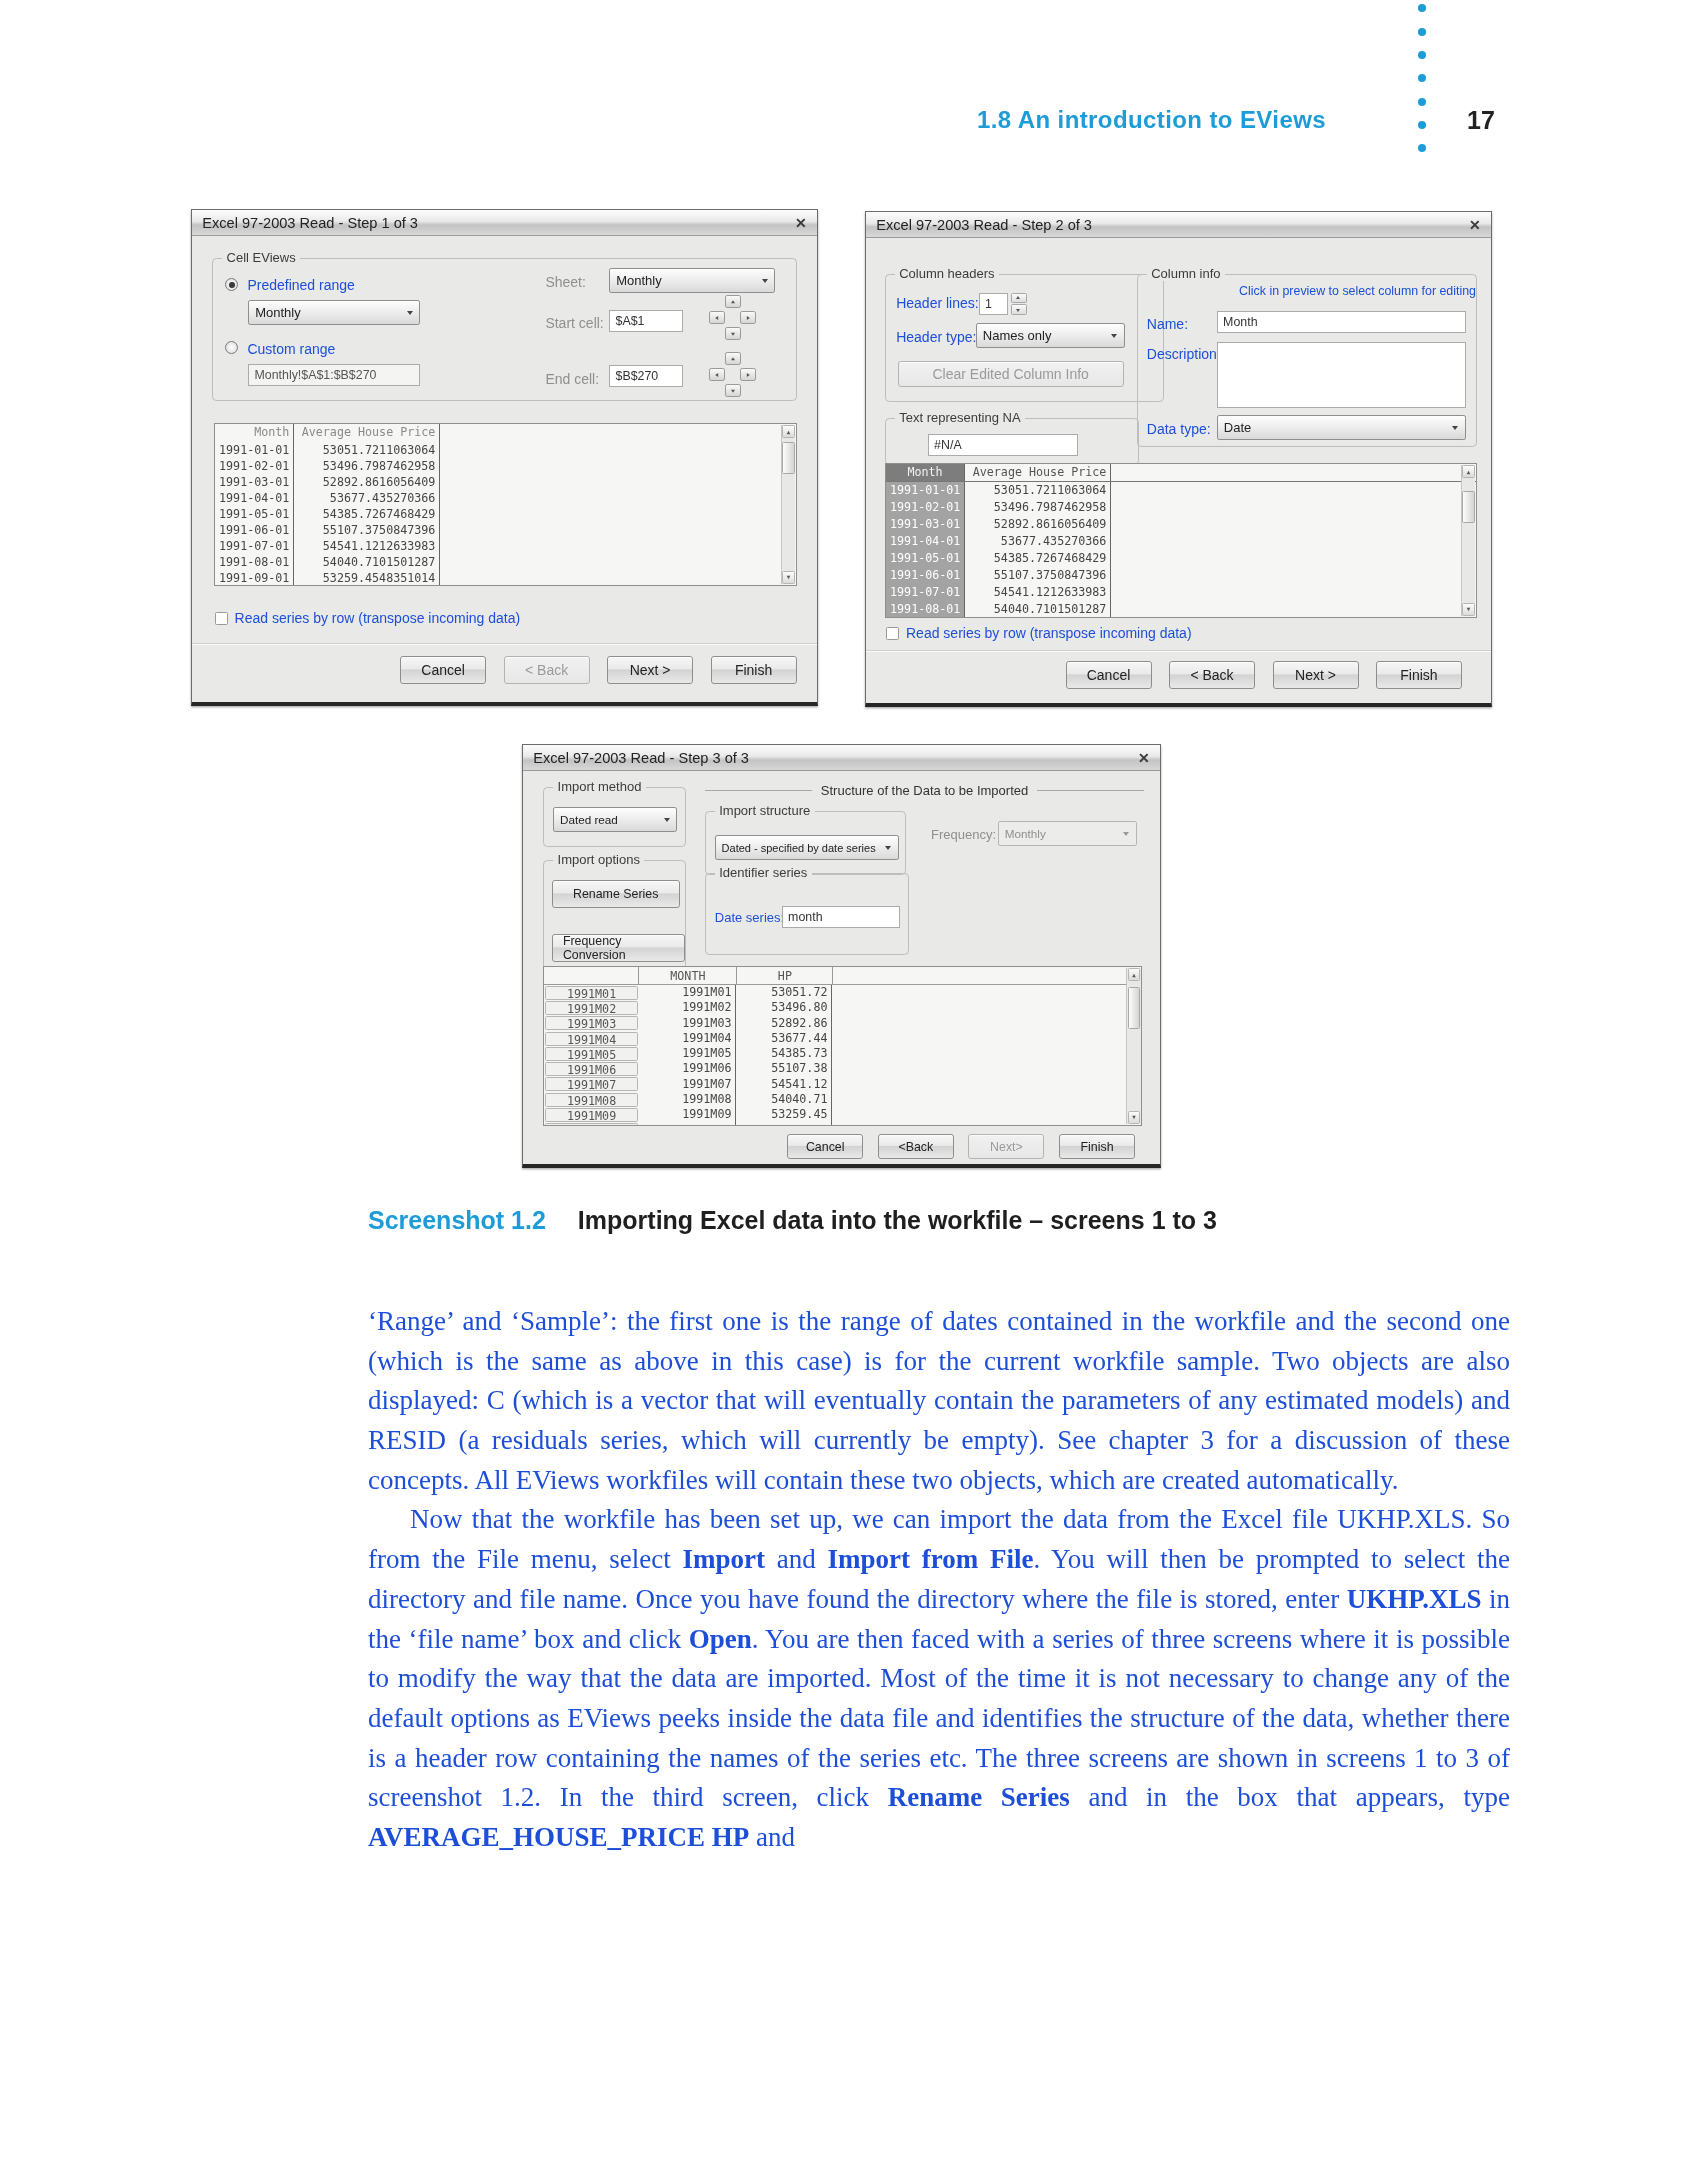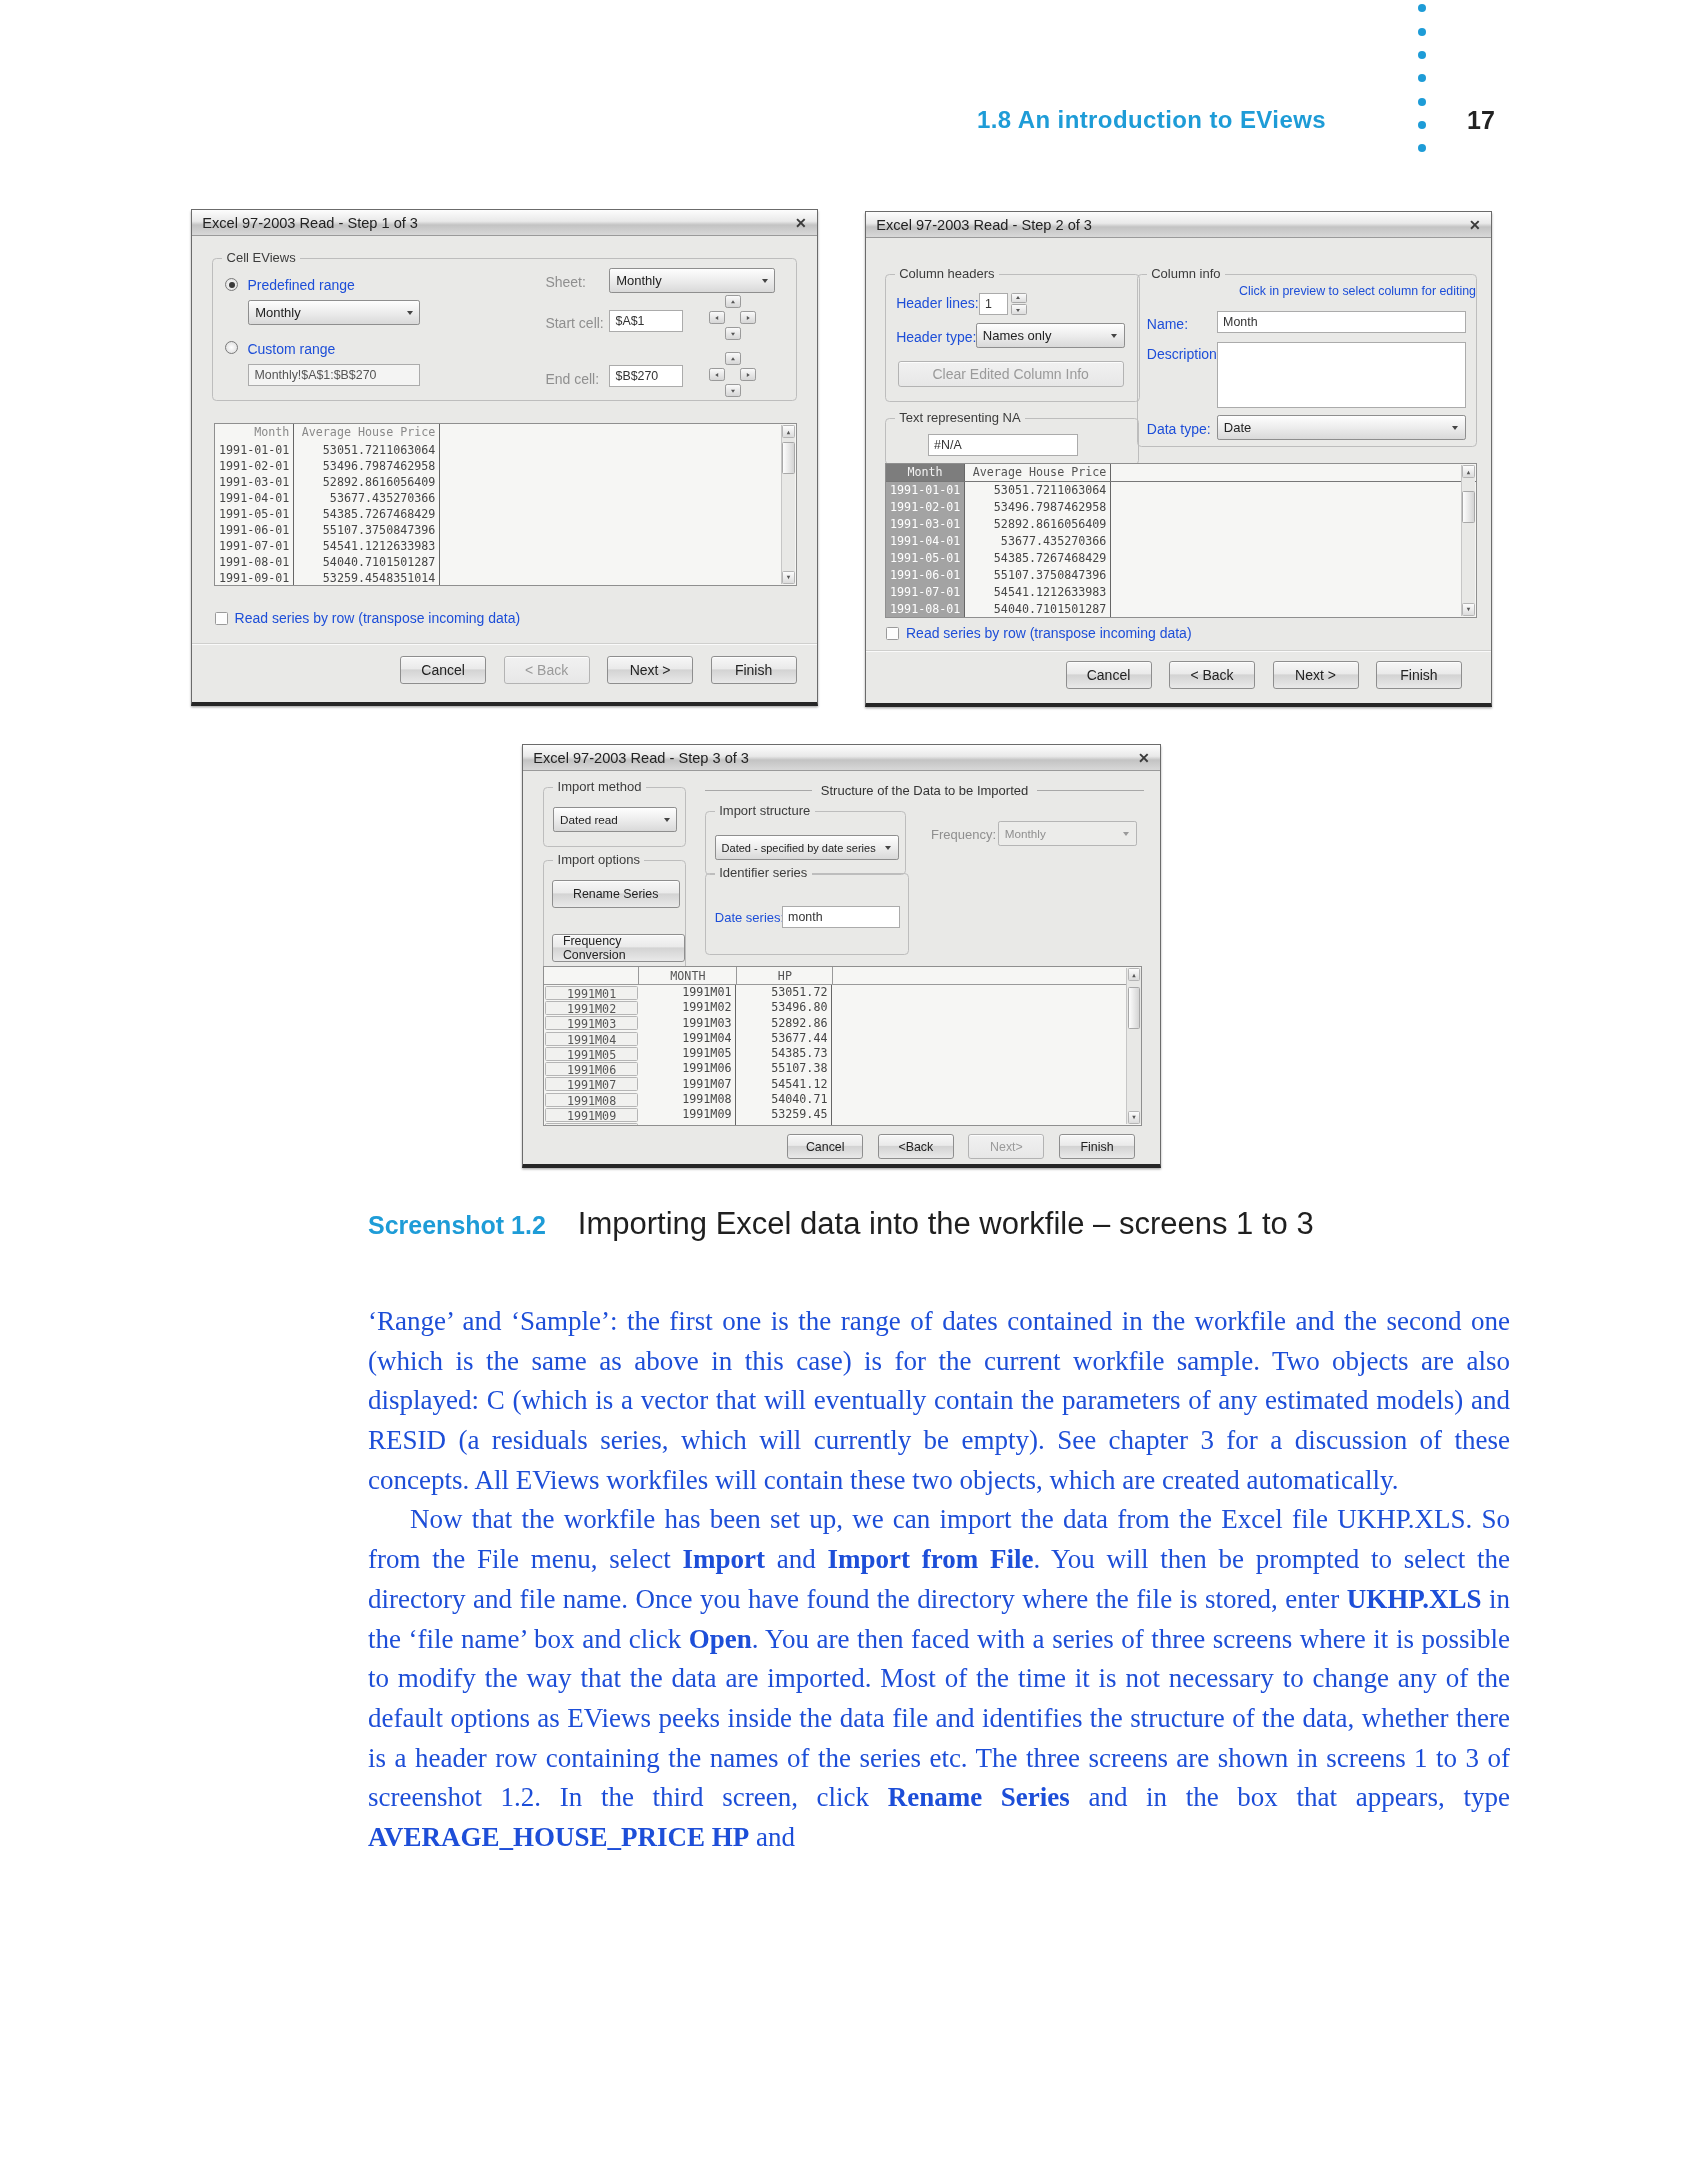--- a/index.html
+++ b/index.html
@@ -92,21 +92,21 @@
   .btn.wide { min-width:226px; height:26px; }
   .btn.opt { min-width:128px; height:28px; font-size:12.4px; }
   .btn.small { min-width:76px; height:25px; font-size:12.4px; }
 
   .structhead { position:absolute; display:flex; align-items:center; gap:8.8px; font-size:13px; color:#333; white-space:nowrap; }
   .structhead::before, .structhead::after { content:''; flex:1; height:0.7px; background:#a8a8a8; }
 
   
   .caption { position:absolute; left:368px; top:1206px; width:1167px; }
   .cap-label { color:#1e9cd7; font-weight:bold; font-size:25px; margin-right:32px; }
-  .cap-text { font-weight:normal; font-size:31px; color:#1f1f1f; }
+  .cap-text { font-weight:bold; font-size:25px; color:#1f1f1f; }
   .body-text { position:absolute; left:368px; top:1302px; width:1142px; font-family:"Liberation Serif",serif; font-size:27px; line-height:1.47; color:#1d4ed8; text-align:justify; }
   .para .b { font-weight:bold; }
   .para.indent { text-indent:42px; }
 </style>
 </head>
 <body>
 
 <div class="page">
 
   <div class="section-title">1.8  An introduction to EViews</div>
@@ -230,21 +230,21 @@
       <div class="btn">Finish</div>
     </div>
   </div>
 
   <div class="dialog d2">
     <div class="titlebar">
       <span class="dtitle">Excel 97-2003 Read - Step 2 of 3</span>
       <span class="dclose">✕</span>
     </div>
 
-    <div class="group" style="left:19px;top:62px;width:255px;height:128px;">
+    <div class="group" style="left:19px;top:62px;width:279px;height:128px;">
       <span class="glabel">Column headers</span>
       <span class="lbl" style="left:10.2px;top:20.4px;">Header lines:</span>
       <div class="field" style="left:93px;top:17.5px;width:29px;">
           <span>1</span>
         </div>
       <div class="spinner" style="left:125px;top:17.5px;">
         <span class="sp up"></span>
         <span class="sp dn"></span>
       </div>
       <span class="lbl" style="left:10.2px;top:54px;">Header type:</span>

